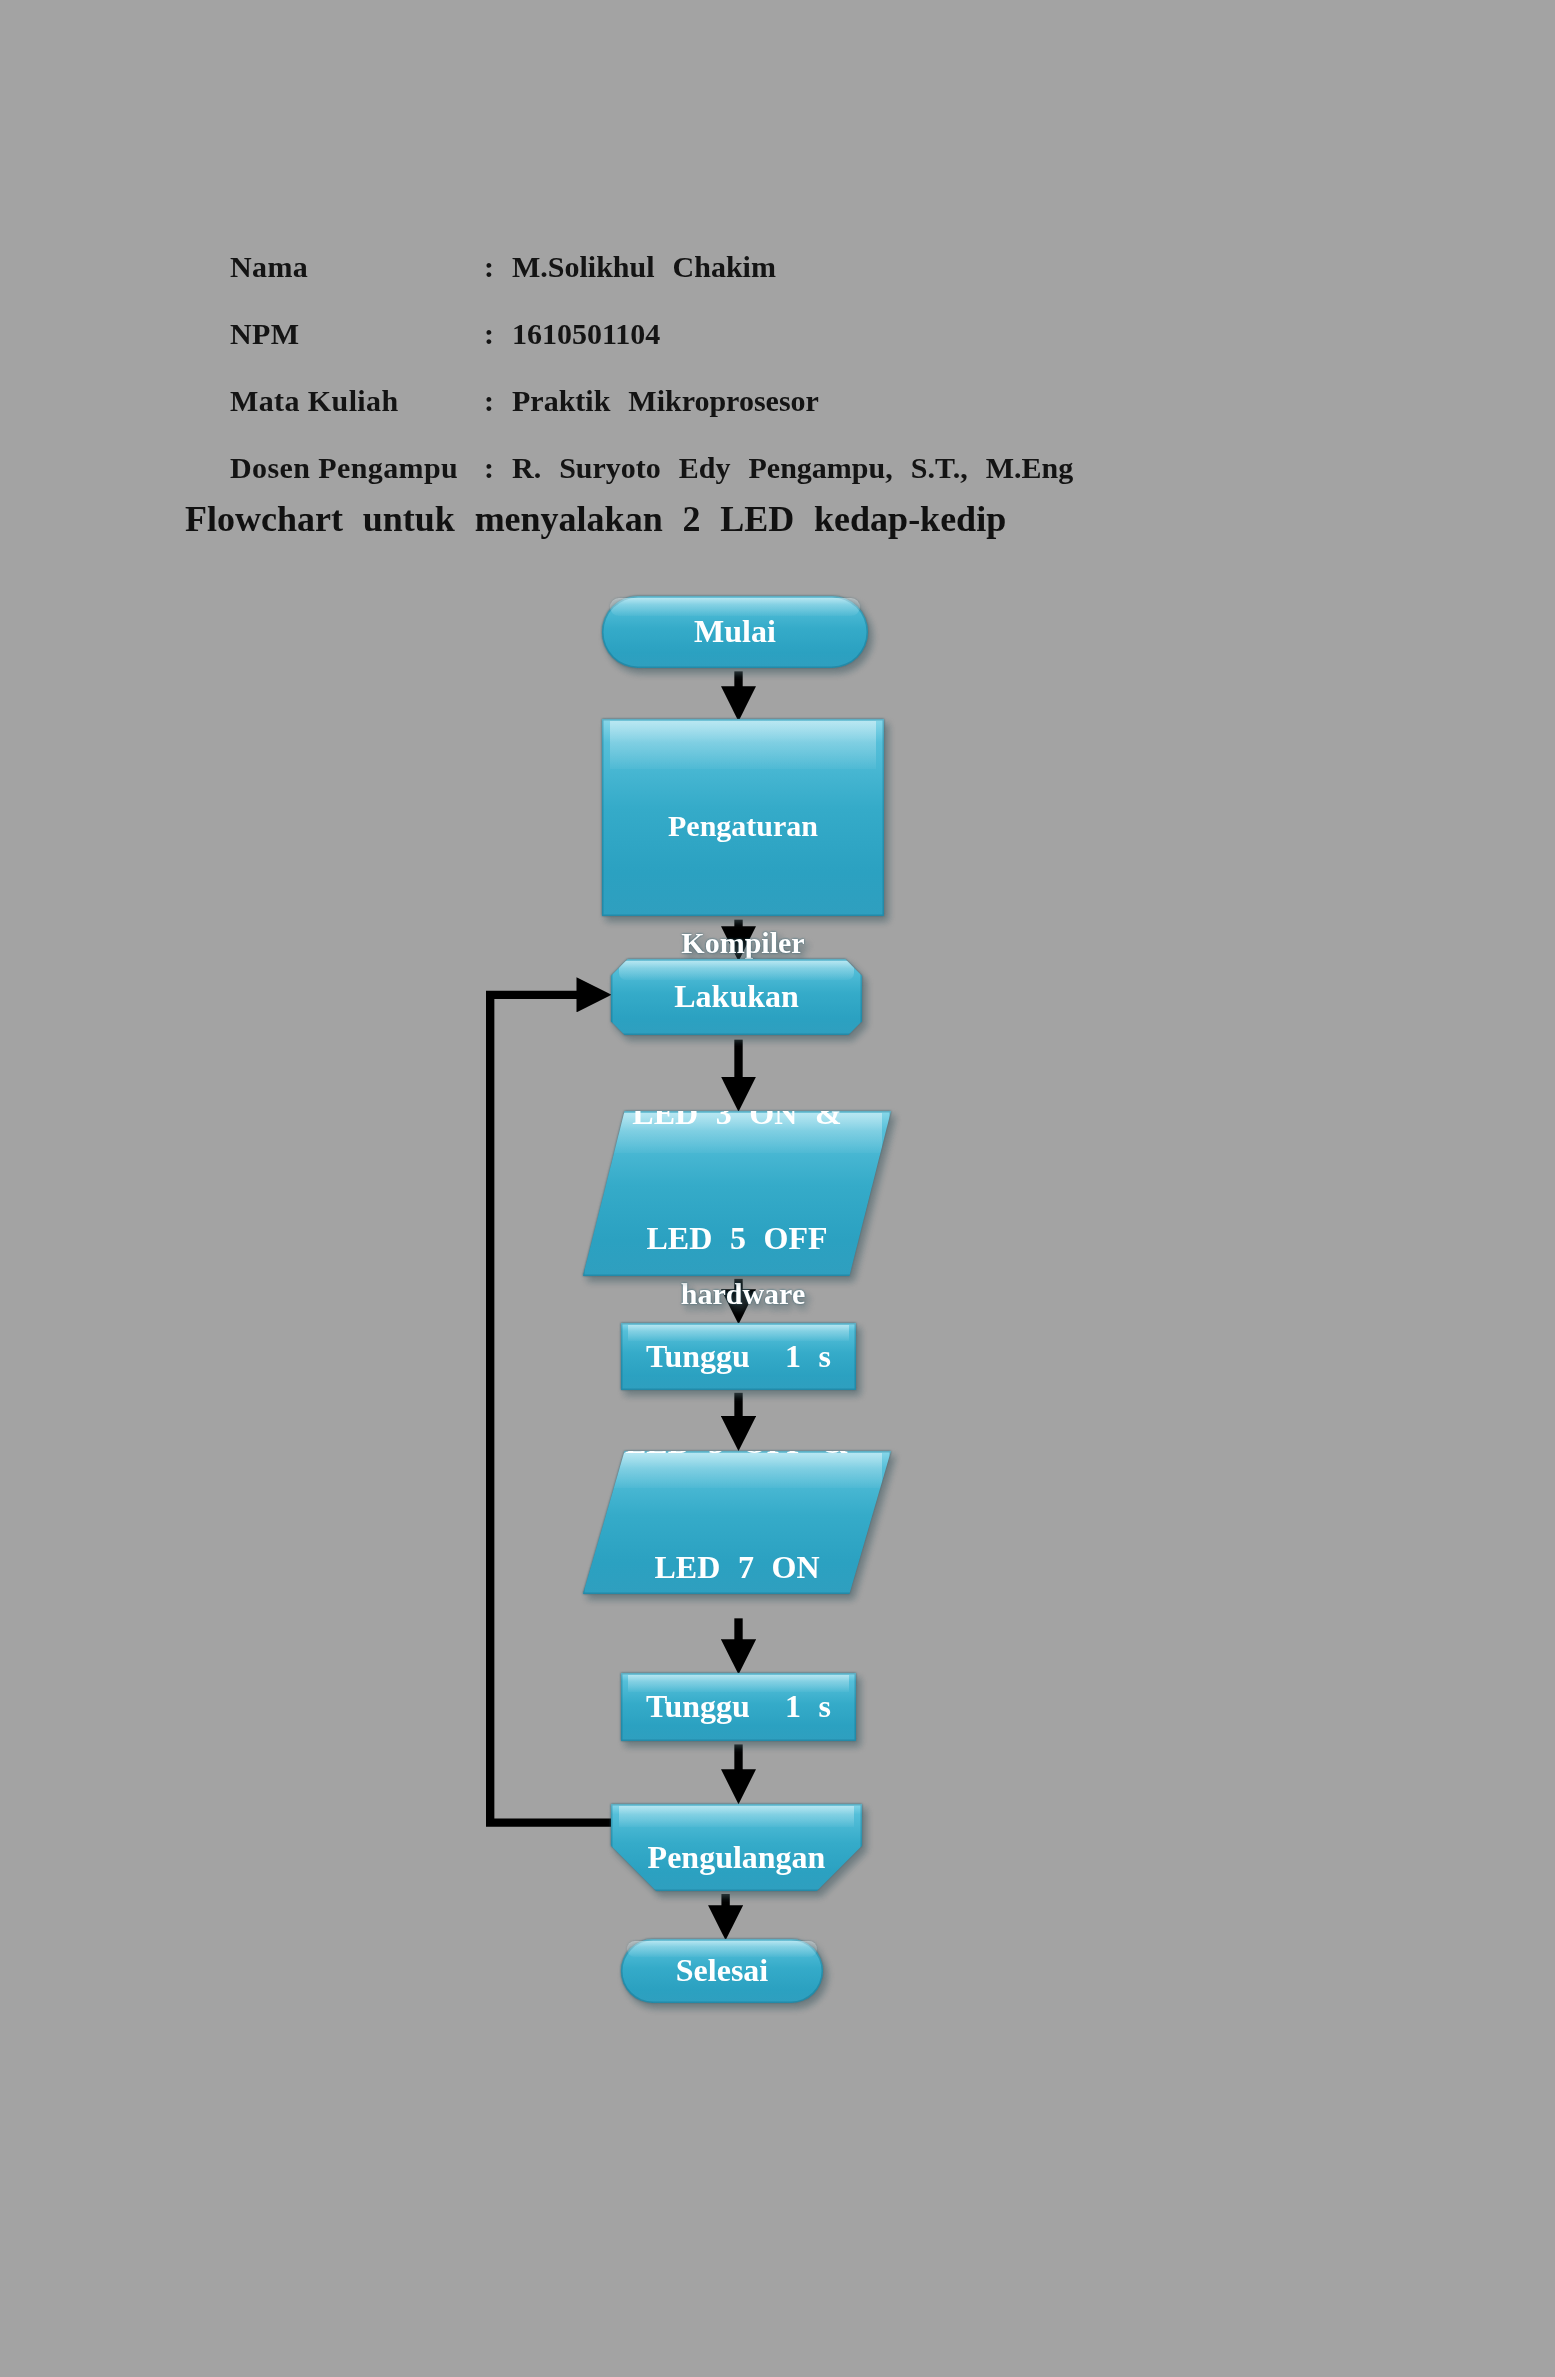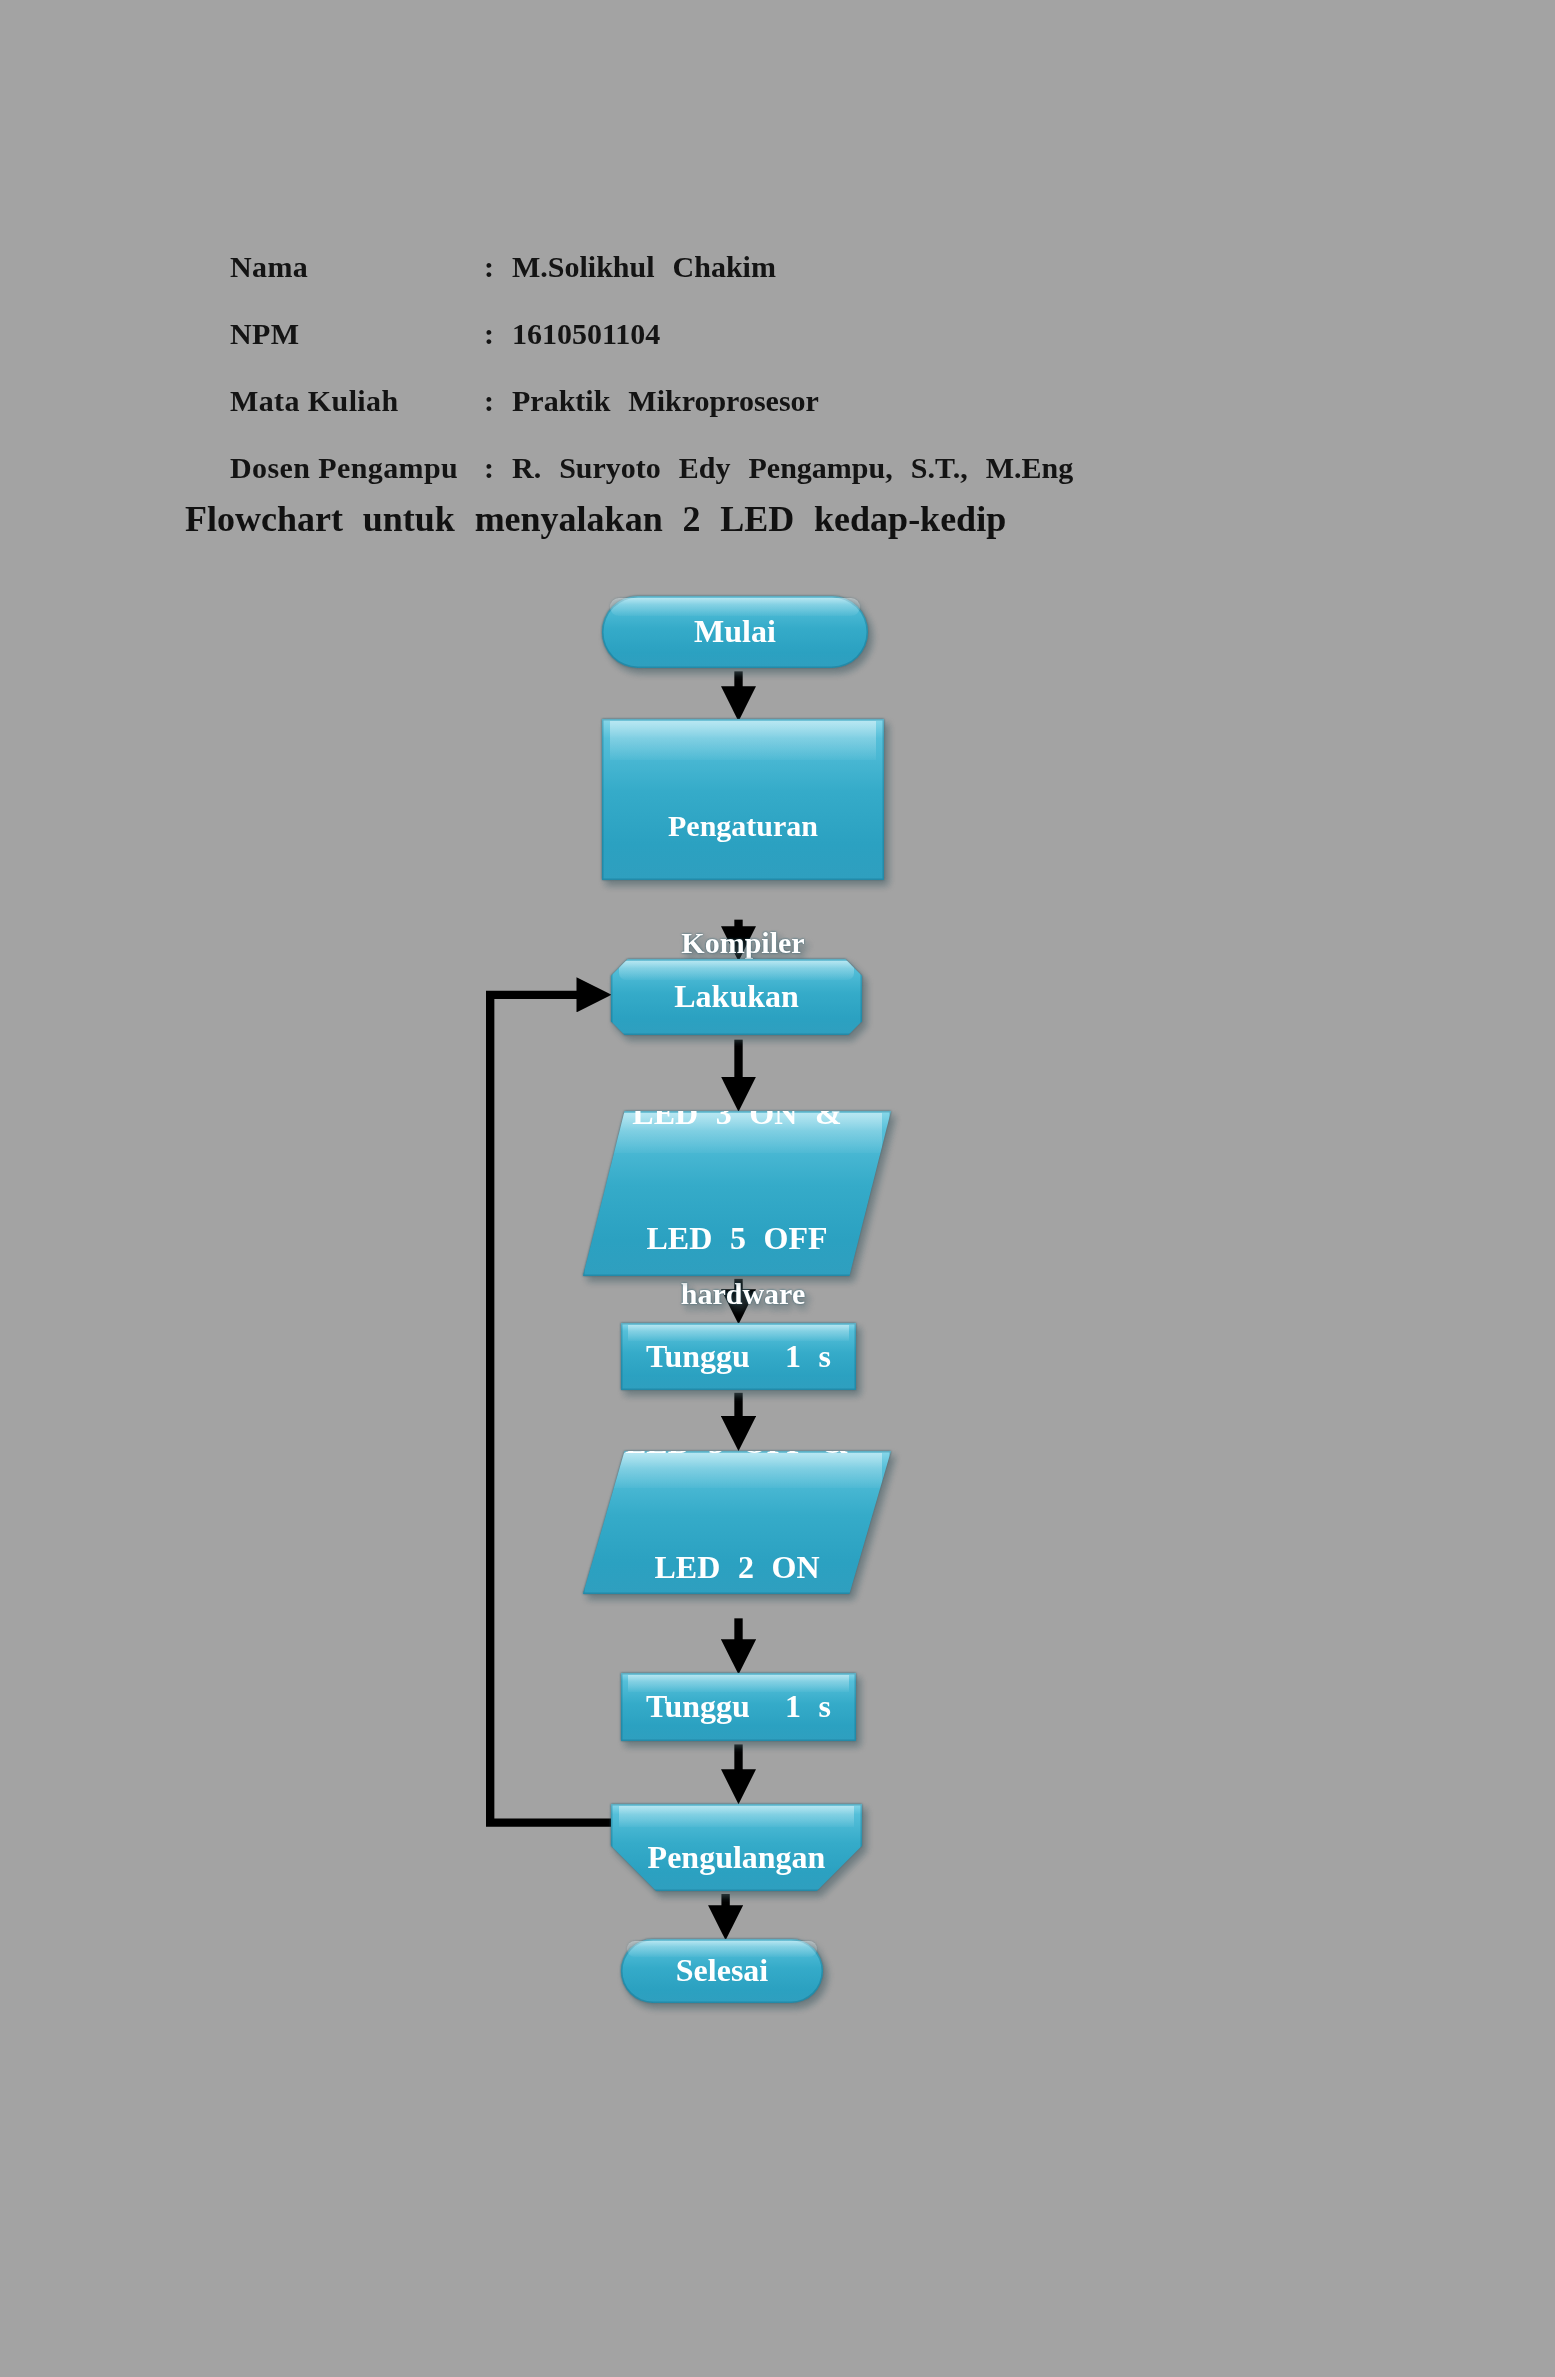--- a/index.html
+++ b/index.html
@@ -48,21 +48,21 @@
   .loop-start .shape { clip-path: polygon(16.7px 0, calc(100% - 16.7px) 0, 100% 16.7px, 100% calc(100% - 13.7px), calc(100% - 13.7px) 100%, 13.7px 100%, 0 calc(100% - 13.7px), 0 16.7px); border-radius: 7px; }
   .io .shape { clip-path: polygon(13.5% 0, 100% 0, 86.5% 100%, 0 100%); }
   .io .shape-text { padding-bottom: 35px; }
   .process-lg .shape { align-items: flex-start; }
   .process-lg .shape-text { padding-top: 9px; font-size: 30px; }
   .loop-end .shape { clip-path: polygon(0 0, 100% 0, 100% 48%, 82% 100%, 18% 100%, 0 48%); }
   .loop-end .shape-text { padding-top: 20px; }
 
   
   .n-mulai      { left: 602px; top: 596px;  width: 266px; height: 72px;  }
-  .n-pengaturan { left: 602px; top: 719px;  width: 282px; height: 161px; }
+  .n-pengaturan { left: 602px; top: 719px;  width: 282px; height: 197px; }
   .n-lakukan    { left: 611px; top: 959px; width: 251px; height: 76px; }
   .n-led3on     { left: 583px; top: 1111px; width: 308px; height: 165px; }
   .n-tunggu1    { left: 621px; top: 1323px; width: 235px; height: 67px;  }
   .n-led3off    { left: 583px; top: 1451px; width: 308px; height: 143px; }
   .n-tunggu2    { left: 621px; top: 1673px; width: 235px; height: 68px;  }
   .n-pengulangan{ left: 611px; top: 1804px; width: 251px; height: 87px; }
   .n-selesai    { left: 621px; top: 1939px; width: 202px; height: 64px; }
 </style>
 </head>
 <body>
@@ -139,21 +139,21 @@
   <div class="node process n-tunggu1">
     <div class="shape">
       <span class="shape-text">Tunggu  1 s</span>
     </div>
   </div>
 
   <div class="node io n-led3off">
     <div class="shape">
       <span class="shape-text">
         <span class="line">LED 3 OFF &amp;</span>
-        <span class="line">LED 2 ON</span>
+        <span class="line">LED 7 ON</span>
       </span>
     </div>
   </div>
 
   <div class="node process n-tunggu2">
     <div class="shape">
       <span class="shape-text">Tunggu  1 s</span>
     </div>
   </div>
 

